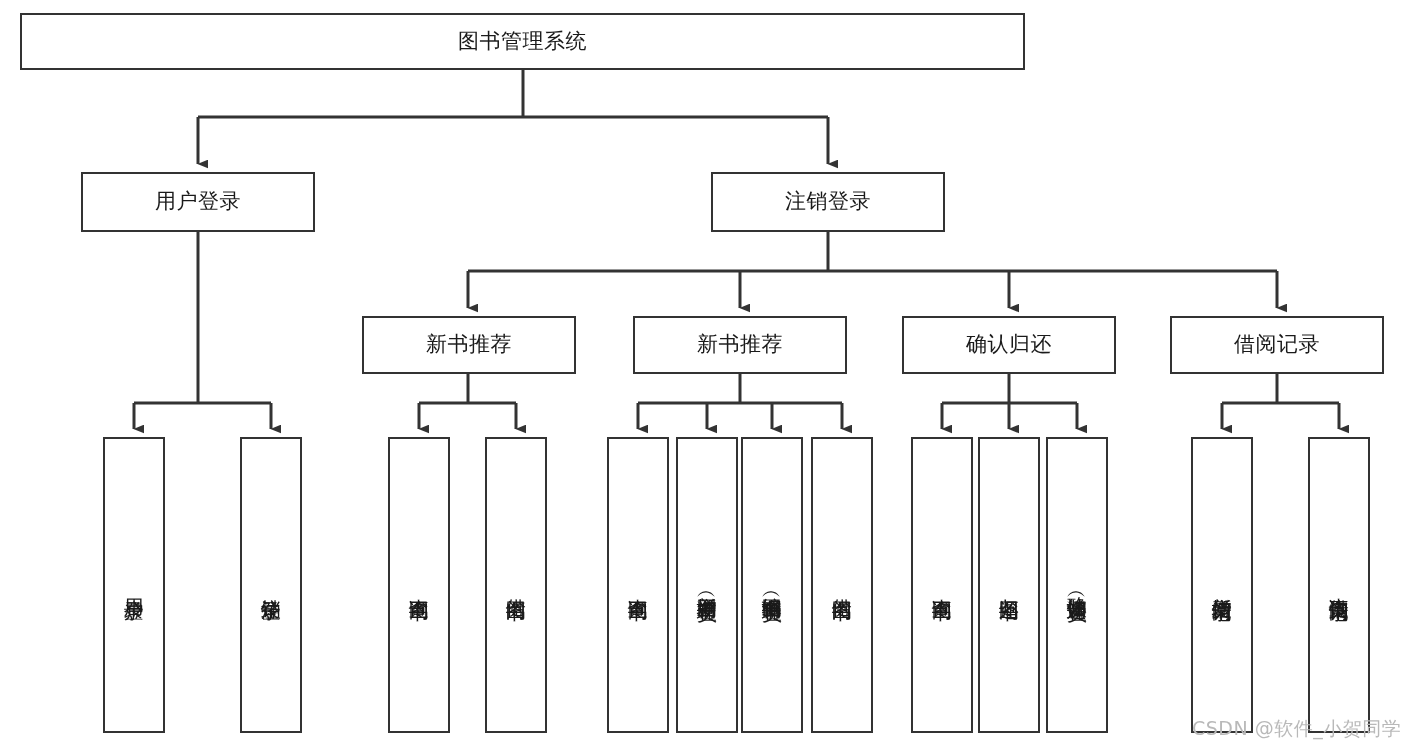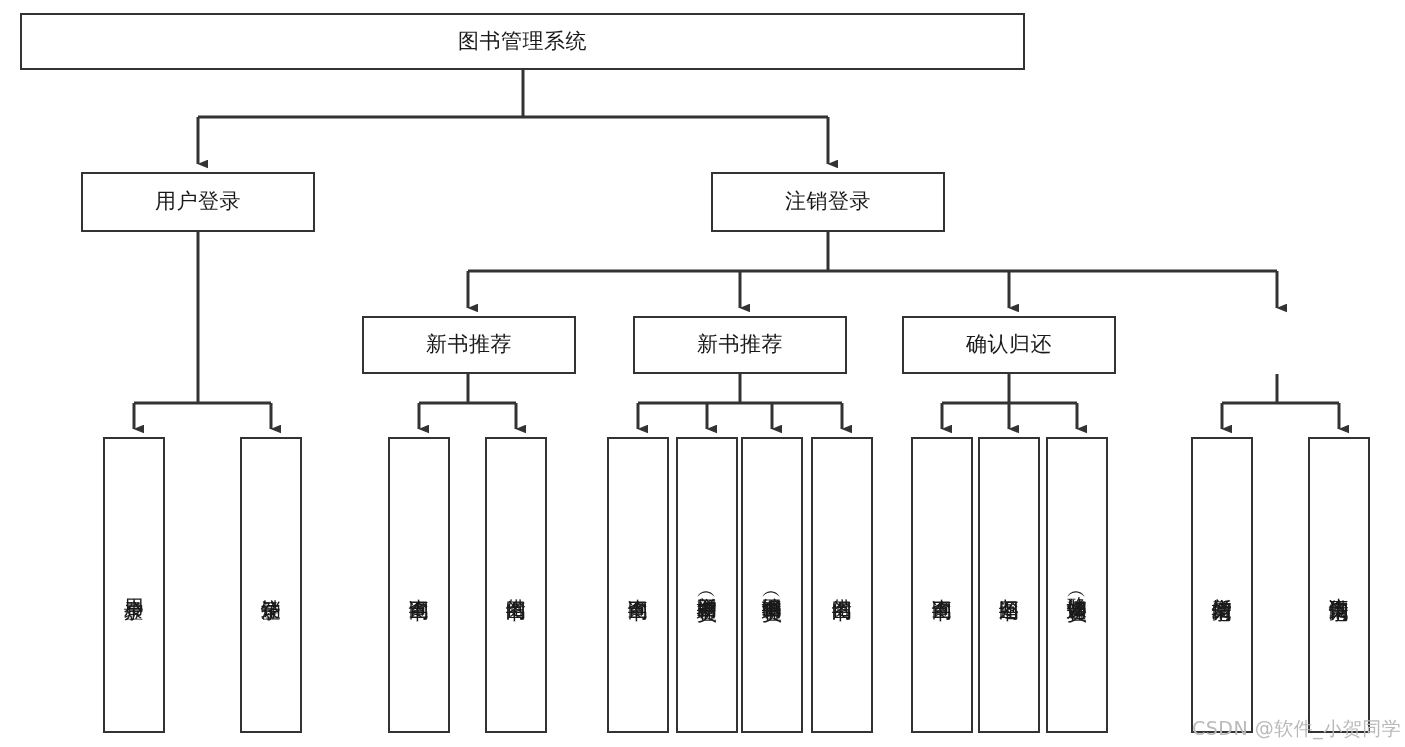--- a/index.html
+++ b/index.html
@@ -136,20 +136,23 @@
 
   <div class="node horizontal" style="left:362px; top:316px; width:214px; height:58px;">
     <span class="label">新书推荐</span>
   </div>
   <div class="node horizontal" style="left:633px; top:316px; width:214px; height:58px;">
     <span class="label">新书推荐</span>
   </div>
   <div class="node horizontal" style="left:902px; top:316px; width:214px; height:58px;">
     <span class="label">确认归还</span>
   </div>
+  <div class="node horizontal" style="left:1170px; top:316px; width:214px; height:58px;">
+    <span class="label">借阅记录</span>
+  </div>
 
   <div class="node vertical" style="left:103px; top:437px; width:62px; height:296px;">
     <span class="label">用户登录</span>
   </div>
   <div class="node vertical" style="left:240px; top:437px; width:62px; height:296px;">
     <span class="label">注销登录</span>
   </div>
 
   <div class="node vertical" style="left:388px; top:437px; width:62px; height:296px;">
     <span class="label">查询图书</span>

